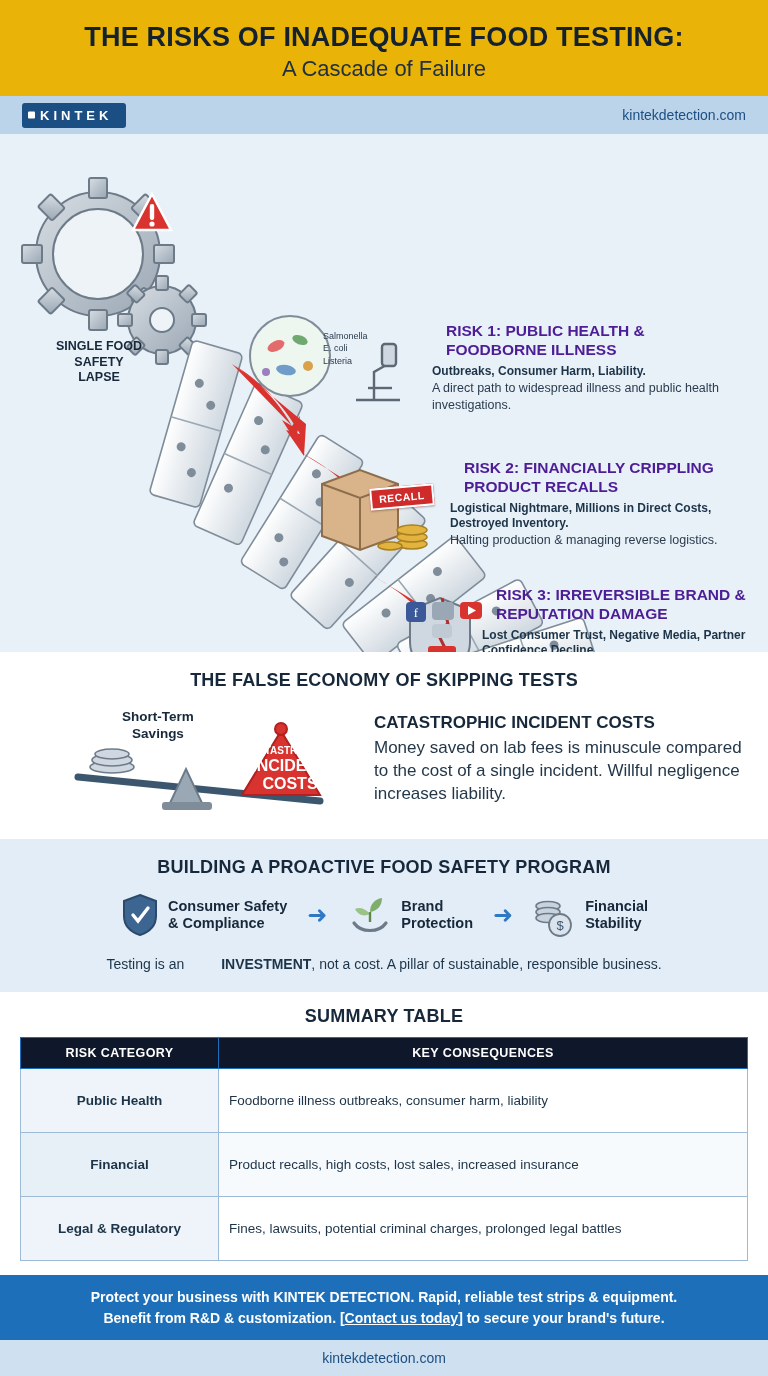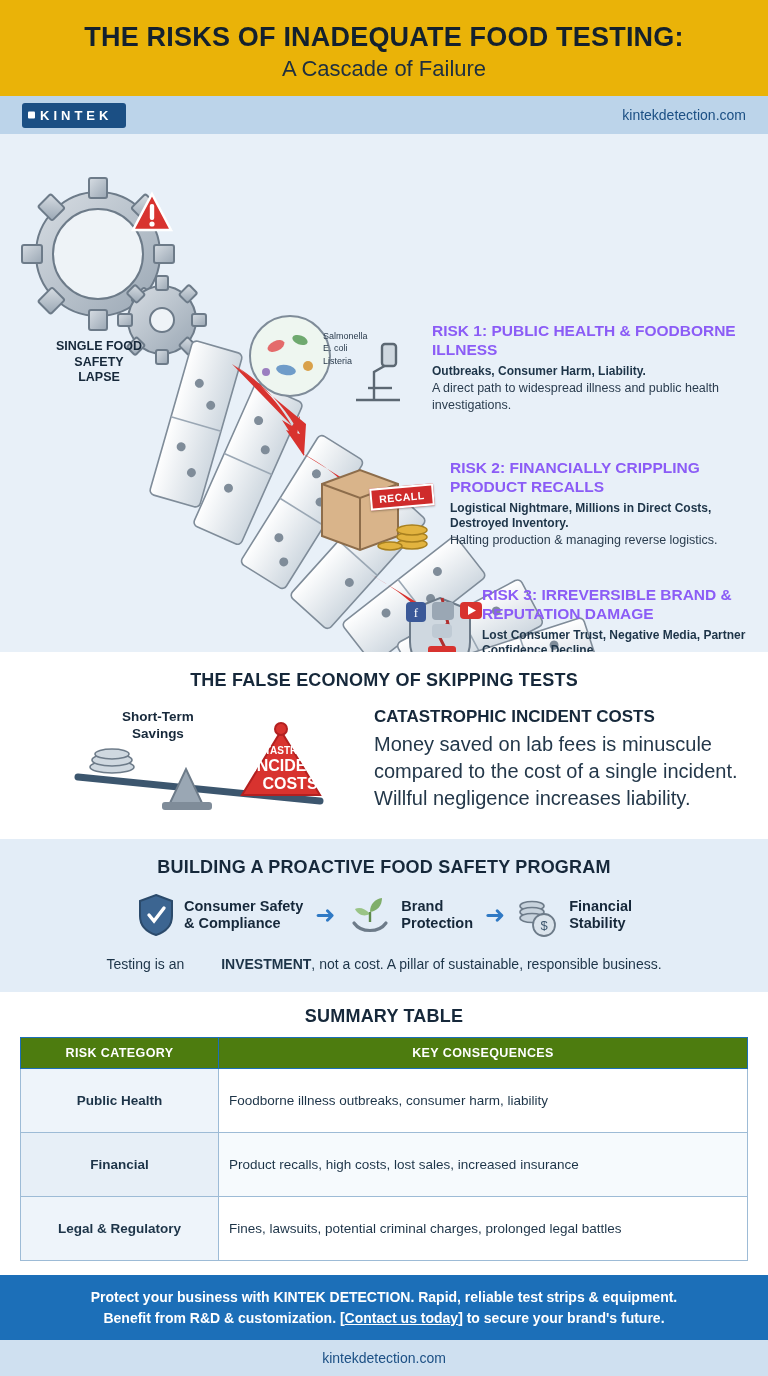--- a/index.html
+++ b/index.html
@@ -38,21 +38,21 @@
   }
   .brand-url { color: #1b4f84; font-size: 14px; font-weight: 500; }
 
   
   .cascade {
     position: relative; background: #e8f0f8; height: 600px; overflow: hidden;
   }
   .cascade-art { position: absolute; inset: 0; }
 
   .risk-block { position: absolute; width: 310px; }
-  .risk-title { font-size: 15.5px; font-weight: bold; color: #8b5cf6; line-height: 1.2; }
+  .risk-title { font-size: 15.5px; font-weight: bold; color: #4c1d95; line-height: 1.2; margin-left: 14px; }
   .risk-lead { font-size: 12px; font-weight: bold; color: #1d3448; margin-top: 5px; line-height: 1.25; }
   .risk-desc { font-size: 12.5px; color: #2a3c4e; line-height: 1.3; margin-top: 1px; }
 
   #risk-1 { left: 432px; top: 188px; }
   #risk-2 { left: 450px; top: 325px; width: 300px; }
   #risk-3 { left: 482px; top: 452px; width: 268px; }
 
   .lapse-label {
     position: absolute; left: 55px; top: 205px; width: 88px; text-align: center;
     font-size: 12.5px; font-weight: bold; color: #16283a; line-height: 1.25;
@@ -71,48 +71,48 @@
   
   .false-eco { background: #ffffff; padding: 18px 20px 20px; }
   .section-title {
     text-align: center; font-size: 18px; font-weight: bold; color: #16283a;
     letter-spacing: .2px;
   }
   .eco-row { display: flex; align-items: center; margin-top: 8px; gap: 8px; }
   .eco-left { width: 340px; position: relative; height: 120px; }
   .eco-right { flex: 1; padding-left: 6px; }
   .eco-head { font-size: 17px; font-weight: bold; color: #16283a; }
-  .eco-body { font-size: 20px; color: #24384a; line-height: 1.35; margin-top: 4px; }
+  .eco-body { font-size: 17px; color: #24384a; line-height: 1.35; margin-top: 4px; }
   .savings-label {
     position: absolute; left: 78px; top: 10px; width: 120px; text-align: center;
     font-size: 13.5px; font-weight: bold; color: #16283a; line-height: 1.2;
   }
   .cost-label {
     position: absolute; left: 215px; top: 46px; width: 110px; text-align: center;
     font-size: 13px; font-weight: bold; color: #fff; line-height: 1.15; z-index: 3;
   }
   .cost-label .small { font-size: 10px; display: block; }
   .cost-label .big { font-size: 16px; display: block; }
 
   
   .proactive { background: #e3edf7; padding: 18px 20px 20px; }
-  .pillars { display: flex; align-items: center; justify-content: center; gap: 12px; margin-top: 14px; }
+  .pillars { display: flex; align-items: center; justify-content: center; gap: 20px; margin-top: 14px; }
   .pillar { display: flex; align-items: center; gap: 8px; }
   .pillar-text { font-size: 14.5px; font-weight: bold; color: #16283a; line-height: 1.2; }
   .arrow-ic { color: #2f79c4; font-size: 24px; line-height: 1; }
   .invest-line {
     text-align: center; font-size: 14px; color: #1d3448; margin-top: 18px;
   }
   .invest-line b { font-weight: bold; padding-left: 33px; }
 
   
   .summary { background: #fff; padding: 14px 20px 14px; }
   table { width: 100%; border-collapse: collapse; margin-top: 10px; }
   thead th {
-    background: #4d7c0f; color: #fff; font-size: 12.5px; font-weight: bold;
+    background: #0f172a; color: #fff; font-size: 12.5px; font-weight: bold;
     padding: 8px 6px; letter-spacing: .4px; border: 1px solid #1c6fb8;
   }
   tbody td { border: 1px solid #9dbbd6; font-size: 13.5px; padding: 24px 10px; color: #1d3448; }
   tbody td.cat { width: 198px; text-align: center; font-weight: bold; background: #eef4fa; }
   tbody tr:nth-child(even) td { background: #f6fafd; }
   tbody tr:nth-child(even) td.cat { background: #e7eff7; }
 
   
   .cta {
     background: #1c6fb8; color: #fff; text-align: center;

